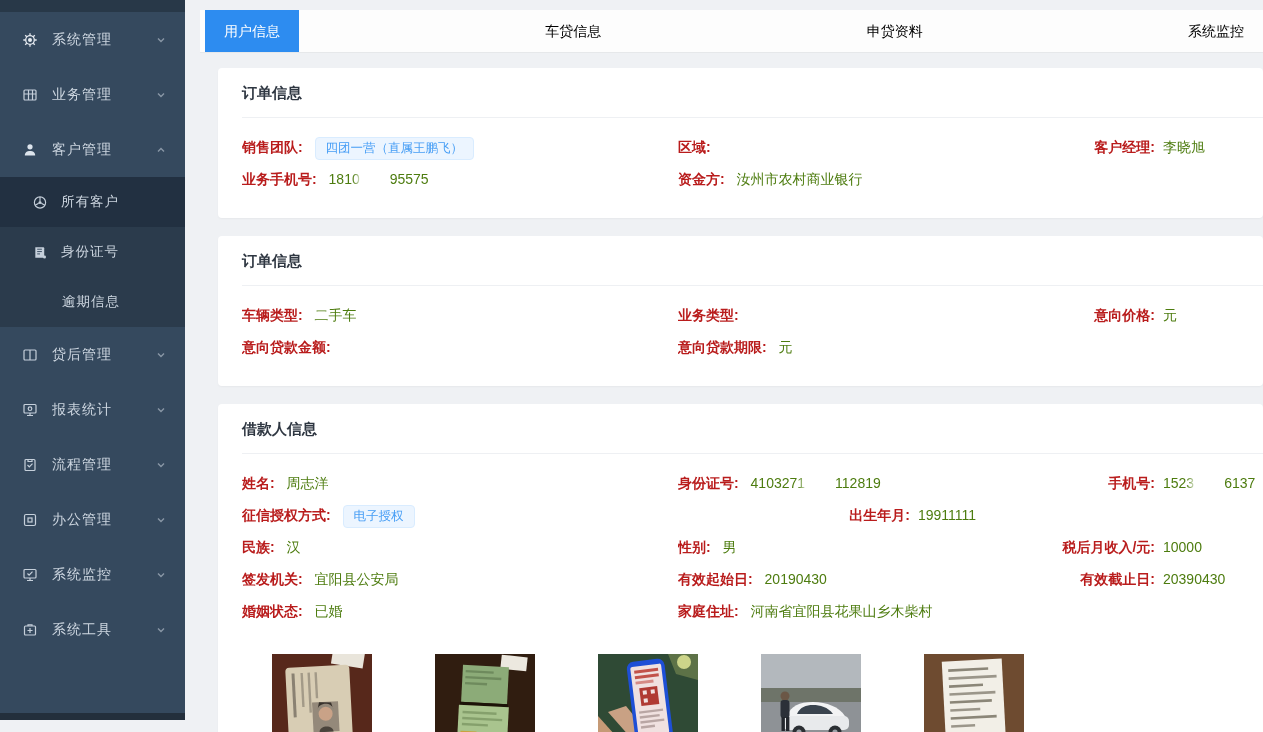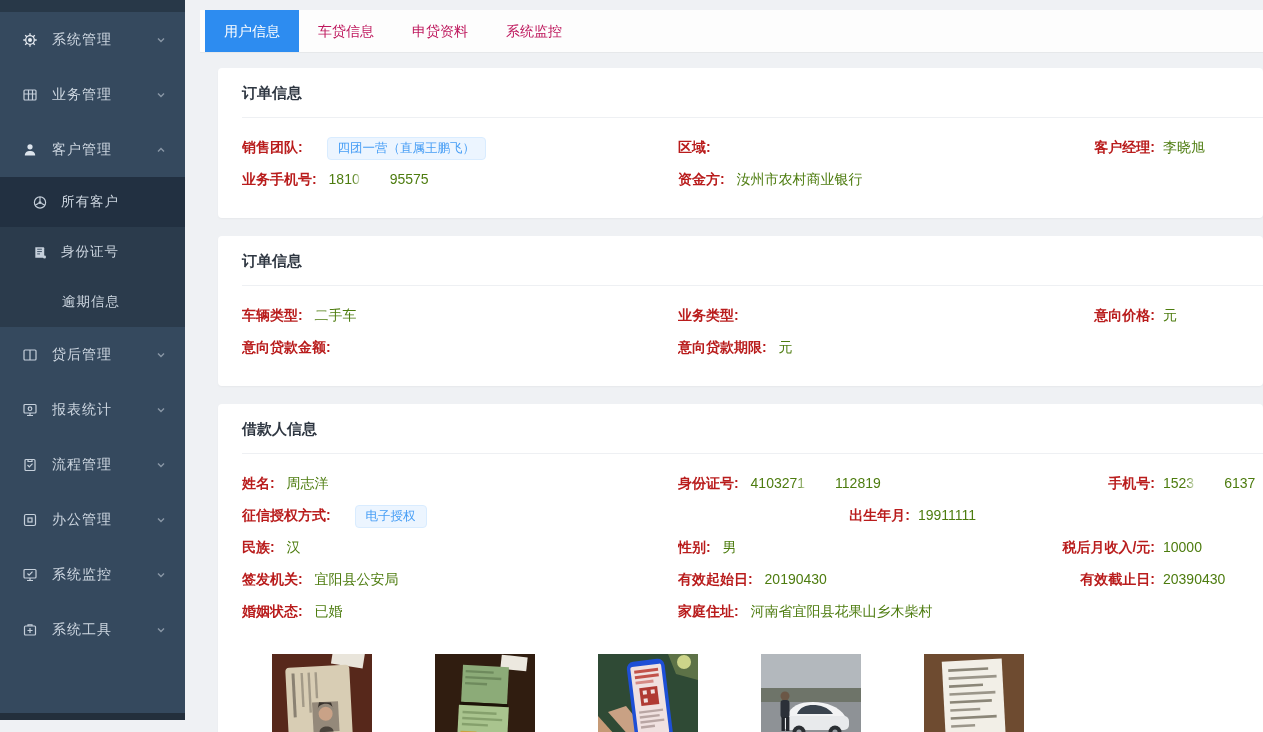--- a/index.html
+++ b/index.html
@@ -16,38 +16,38 @@
   .mi svg.chev { margin-left:auto; opacity:.55; }
   .submenu { background:#2b3b4c; }
   .submenu .mi { height:50px; padding-left:32px; font-size:13.5px; }
   .submenu .mi.active { background:#223041;text-align:right; }
   .submenu .mi.noicon { padding-left:62px; }
   .submenu .mi .milabel { margin-left:13px; }
   .submenu .mi.noicon .milabel { margin-left:0; }
   
   .content { position:absolute; left:200px; top:0; right:0; bottom:0; }
   .tabbar { margin-top:10px; height:43px; background:#fdfdfd; border-bottom:1px solid #e6e8ea;
-            display:flex; padding-left:5px; }
-  .tab { width:94px; text-align:center; line-height:43px; font-size:14px; color:#be185d; cursor:pointer; }
+            display:flex; padding-left:5px;justify-content:space-between; }
+  .tab { width:94px; text-align:center; line-height:43px; font-size:14px; color:#000000; cursor:pointer; }
   .tab.active { background:#2d8cf0; color:#fff; }
   .card { background:#fff; border-radius:4px; margin:15px 0 18px 18px; padding:16px 0 22px 24px;
           box-shadow:0 1px 2px rgba(0,0,0,.04); }
   .card-title { font-size:15px; font-weight:bold; color:#2f3742; padding-bottom:14px;
                 border-bottom:1px solid #eef0f3; margin-right:0; }
   .rows { padding-top:14px; }
   .frow { display:grid; grid-template-columns:436px 340px 245px; align-items:center; height:32px; font-size:14px; }
   .fl { font-weight:bold; color:#b91c1c; margin-right:8px; white-space:nowrap; }
   .fv { color:#4d7c0f; white-space:nowrap; }
   .cell { white-space:nowrap; overflow:hidden; }
   .c3 { display:flex; }
   .c3 .fl { flex:1; text-align:right; }
   .c3 .fv { min-width:100px; text-align:left; }
   .tag { display:inline-block; font-size:12.5px; color:#459df5; background:#ecf5ff;
          border:1px solid #d9ecff; border-radius:4px; padding:3px 10px; line-height:1.2;
-         vertical-align:middle; cursor:pointer;margin-left:12px; }
+         vertical-align:middle; cursor:pointer; }
   .mask { display:inline-block; width:28px; height:13px; background:#fff; border-radius:3px;
           box-shadow:0 0 6px 4px rgba(255,255,255,.95); vertical-align:-2px; margin:0 1px; }
   
   .photos { display:flex; gap:63px; margin:26px 0 0 30px; }
   .photo { width:100px; }
   .thumb { width:100px; height:100px; display:block; cursor:pointer; }
 </style>
 </head>
 <body>
 

